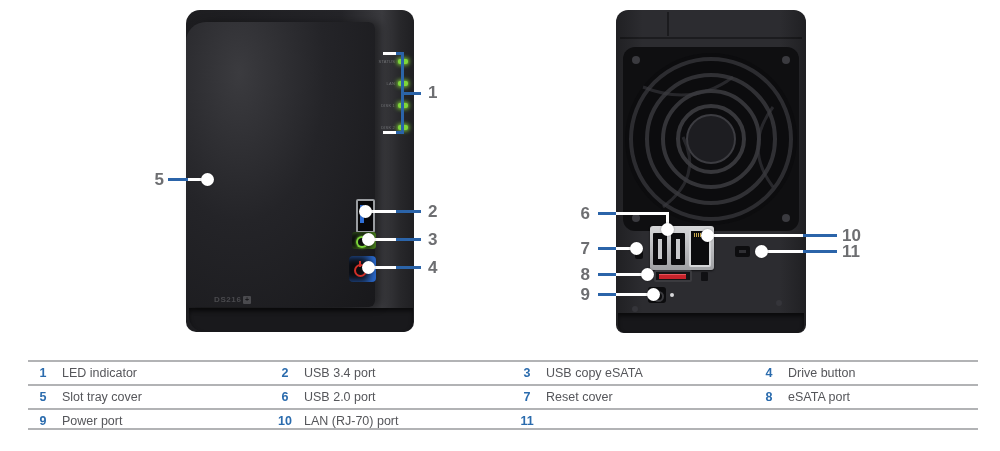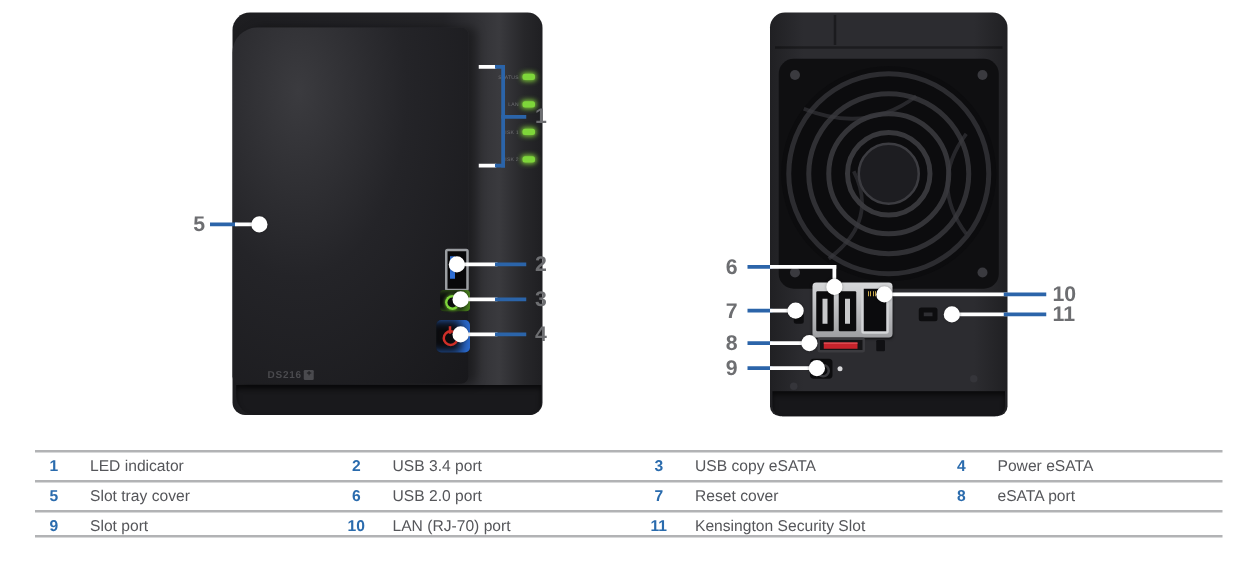--- a/index.html
+++ b/index.html
@@ -10,21 +10,21 @@
   .co-line{position:absolute;height:3px;background:#2b64a9;}
   .co-line.white{background:#ffffff;}
   .co-vline{position:absolute;width:3px;background:#2b64a9;}
   .co-vline.white{background:#ffffff;}
   .co-dot{position:absolute;width:13px;height:13px;border-radius:50%;background:#ffffff;
           box-shadow:0 0 2px rgba(0,0,0,.35);}
   .co-num{position:absolute;color:#6d6e71;font-size:17px;font-weight:bold;line-height:1;}
   .co-num.right{text-align:right;}
 
   
-  .front-unit{position:absolute;left:186px;top:10px;width:248px;height:322px;}
+  .front-unit{position:absolute;left:186px;top:10px;width:228px;height:322px;}
   .front-chassis{position:absolute;inset:0;border-radius:14px 12px 10px 10px;
     background:linear-gradient(90deg,#1d1d20 0%,#242428 68%,#3a3a3e 86%,#27272a 94%,#1f1f22 100%);}
   .front-base{position:absolute;left:3px;right:1px;bottom:0;height:24px;background:#19191c;
     border-radius:0 0 10px 16px;box-shadow:inset 0 3px 4px rgba(0,0,0,.6);}
   .front-door{position:absolute;left:0;top:12px;width:189px;height:285px;
     border-radius:20px 6px 6px 6px;
     background:radial-gradient(ellipse at 28% 18%,#3b3b3f 0%,#242428 45%,#18181b 100%);
     box-shadow:6px 0 8px rgba(0,0,0,.35);}
   .front-logo{position:absolute;left:28px;top:285px;color:#4a4a4e;font-size:8px;
     font-weight:bold;letter-spacing:.6px;display:flex;align-items:center;gap:2px;}
@@ -82,21 +82,21 @@
   .kensington .slot{position:absolute;left:4px;top:4px;width:7px;height:3px;background:#2f2f33;}
   .vent-hole{position:absolute;left:85px;top:262px;width:7px;height:9px;background:#101013;border-radius:1px;}
   .screw{position:absolute;width:6px;height:6px;background:#35353a;border-radius:50%;}
 
   
   .legend-rule{position:absolute;left:28px;width:950px;height:2px;background:#b2b3b5;}
   .legend-row{position:absolute;left:28px;width:962px;height:22px;display:flex;}
   .legend-cell{width:242px;display:flex;align-items:center;flex:0 0 auto;}
   .legend-cell:last-child{flex:1 1 auto;}
   .legend-cell .num{width:30px;text-align:center;color:#2a6bad;font-weight:bold;font-size:12.5px;}
-  .legend-cell .lbl{margin-left:14px;color:#55565a;font-size:12.5px;}
+  .legend-cell .lbl{margin-left:4px;color:#55565a;font-size:12.5px;}
 </style>
 </head>
 <body>
 
 <div class="canvas">
 
   <div class="front-unit">
     <div class="front-chassis"></div>
     <div class="front-base"></div>
     <div class="front-door"></div>
@@ -260,21 +260,21 @@
     <div class="legend-cell">
       <span class="num">2</span>
       <span class="lbl">USB 3.4 port</span>
     </div>
     <div class="legend-cell">
       <span class="num">3</span>
       <span class="lbl">USB copy eSATA</span>
     </div>
     <div class="legend-cell">
       <span class="num">4</span>
-      <span class="lbl">Power eSATA</span>
+      <span class="lbl">Drive button</span>
     </div>
   </div>
 
   <div class="legend-row" style="top:386px;">
     <div class="legend-cell">
       <span class="num">5</span>
       <span class="lbl">Slot tray cover</span>
     </div>
     <div class="legend-cell">
       <span class="num">6</span>
@@ -286,26 +286,25 @@
     </div>
     <div class="legend-cell">
       <span class="num">8</span>
       <span class="lbl">eSATA port</span>
     </div>
   </div>
 
   <div class="legend-row" style="top:410px;">
     <div class="legend-cell">
       <span class="num">9</span>
-      <span class="lbl">Slot port</span>
+      <span class="lbl">Power port</span>
     </div>
     <div class="legend-cell">
       <span class="num">10</span>
       <span class="lbl">LAN (RJ-70) port</span>
     </div>
     <div class="legend-cell">
       <span class="num">11</span>
-      <span class="lbl">Kensington Security Slot</span>
     </div>
     <div class="legend-cell"></div>
   </div>
 
 </div>
 
 </body></html>

